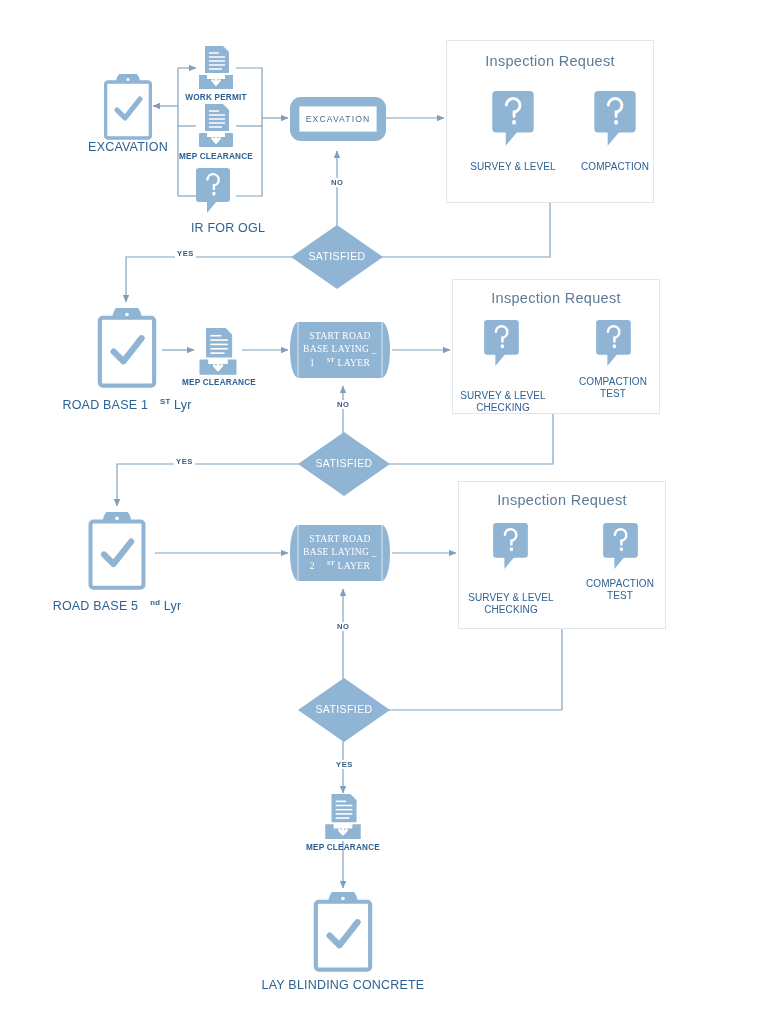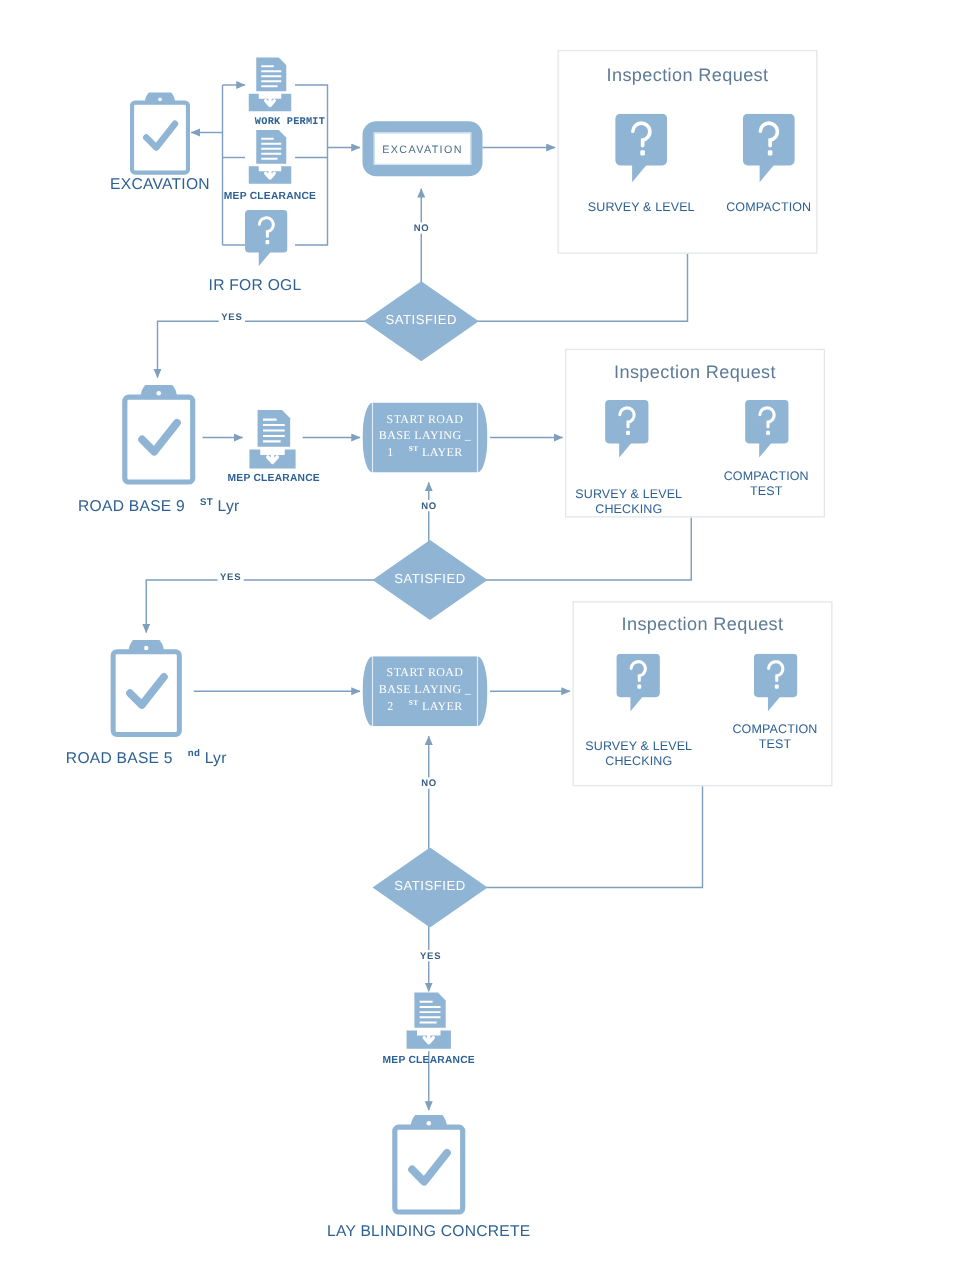--- a/index.html
+++ b/index.html
@@ -114,21 +114,21 @@
         <line x1="13" y1="8" x2="23" y2="8"></line>
           <line x1="13" y1="12" x2="29" y2="12"></line>
         <line x1="13" y1="16" x2="29" y2="16"></line>
           <line x1="13" y1="20" x2="29" y2="20"></line>
         <line x1="13" y1="24" x2="26" y2="24"></line>
       </g>
       <path d="M3,30 L11,30 L11,34 L29,34 L29,30 L37,30 L37,44 L3,44 z" fill="#8fb4d4"></path>
       <path d="M20,31.5 L20,38.5 M16.5,35.5 L20,39.5 L23.5,35.5" fill="none" stroke="#ffffff" stroke-width="2.6" stroke-linecap="round" stroke-linejoin="round"></path>
     </svg>
   </div>
-  <div class="lbl lbl-sm" style="left:192px;top:93px;width:80px;font-family:Liberation Mono, monospace;">WORK PERMIT</div>
+  <div class="lbl lbl-sm" style="left:176px;top:93px;width:80px;">WORK PERMIT</div>
 
   <div class="node" style="left:196px;top:103px;">
     <svg width="40" height="46" viewBox="0 0 40 46" xmlns="http://www.w3.org/2000/svg" aria-hidden="true">
       <path d="M9,1 L27,1 L33,7 L33,28 L9,28 z" fill="#8fb4d4"></path>
       <g stroke="#ffffff" stroke-width="1.5">
         <line x1="13" y1="8" x2="23" y2="8"></line>
           <line x1="13" y1="12" x2="29" y2="12"></line>
         <line x1="13" y1="16" x2="29" y2="16"></line>
           <line x1="13" y1="20" x2="29" y2="20"></line>
         <line x1="13" y1="24" x2="26" y2="24"></line>
@@ -140,21 +140,21 @@
   <div class="lbl lbl-sm" style="left:171px;top:152px;width:90px;">MEP CLEARANCE</div>
 
   <div class="node" style="left:196px;top:168px;">
     <svg width="34" height="46" viewBox="0 0 34 46" xmlns="http://www.w3.org/2000/svg" aria-hidden="true">
       <rect x="0" y="0" width="34" height="34" rx="3.2" fill="#8fb4d4"></rect>
       <path d="M11,33 L11,45 L21,33 z" fill="#8fb4d4"></path>
       <path d="M11.5,11.5 a5.6,5.6 0 1 1 6.4,5.8 L17.9,21" fill="none" stroke="#ffffff" stroke-width="2.4" stroke-linecap="round"></path>
       <rect x="16.4" y="24" width="3" height="3.4" rx="0.8" fill="#ffffff"></rect>
     </svg>
   </div>
-  <div class="lbl lbl-big" style="left:144px;top:221px;width:120px;">IR FOR OGL</div>
+  <div class="lbl lbl-big" style="left:168px;top:221px;width:120px;">IR FOR OGL</div>
 
   <div class="procbox" style="left:290px;top:97px;width:96px;height:44px;">
     <div class="inner">
       <span>EXCAVATION</span>
     </div>
   </div>
 
   <div class="panel" style="left:446px;top:40px;width:206px;height:161px;">
     <div class="panel-title" style="top:12px;">Inspection Request</div>
   </div>
@@ -189,21 +189,21 @@
 
   <div class="node" style="left:97px;top:308px;">
     <svg width="60" height="80" viewBox="0 0 48 66" xmlns="http://www.w3.org/2000/svg" aria-hidden="true">
       <rect x="1.6" y="8" width="44.8" height="56" rx="2.5" fill="none" stroke="#8fb4d4" stroke-width="3.4"></rect>
       <path d="M12,8 a12,12 0 0 1 24,0 z" fill="#8fb4d4"></path>
       <rect x="21.3" y="0.5" width="5.4" height="7" rx="1.4" fill="#8fb4d4"></rect>
       <circle cx="24" cy="5.4" r="1.5" fill="#ffffff"></circle>
       <path d="M13,36 L21,44 L36,25" fill="none" stroke="#8fb4d4" stroke-width="5.2" stroke-linecap="round" stroke-linejoin="round"></path>
     </svg>
   </div>
-  <div class="lbl lbl-big" style="left:62px;top:397px;width:130px;"><span>ROAD BASE 9</span><sup>ST</sup><span> Lyr</span></div>
+  <div class="lbl lbl-big" style="left:62px;top:397px;width:130px;"><span>ROAD BASE 1</span><sup>ST</sup><span> Lyr</span></div>
 
   <div class="node" style="left:196px;top:327px;">
     <svg width="44" height="50" viewBox="0 0 40 46" xmlns="http://www.w3.org/2000/svg" aria-hidden="true">
       <path d="M9,1 L27,1 L33,7 L33,28 L9,28 z" fill="#8fb4d4"></path>
       <g stroke="#ffffff" stroke-width="1.5">
         <line x1="13" y1="8" x2="23" y2="8"></line>
           <line x1="13" y1="12" x2="29" y2="12"></line>
         <line x1="13" y1="16" x2="29" y2="16"></line>
           <line x1="13" y1="20" x2="29" y2="20"></line>
         <line x1="13" y1="24" x2="26" y2="24"></line>

